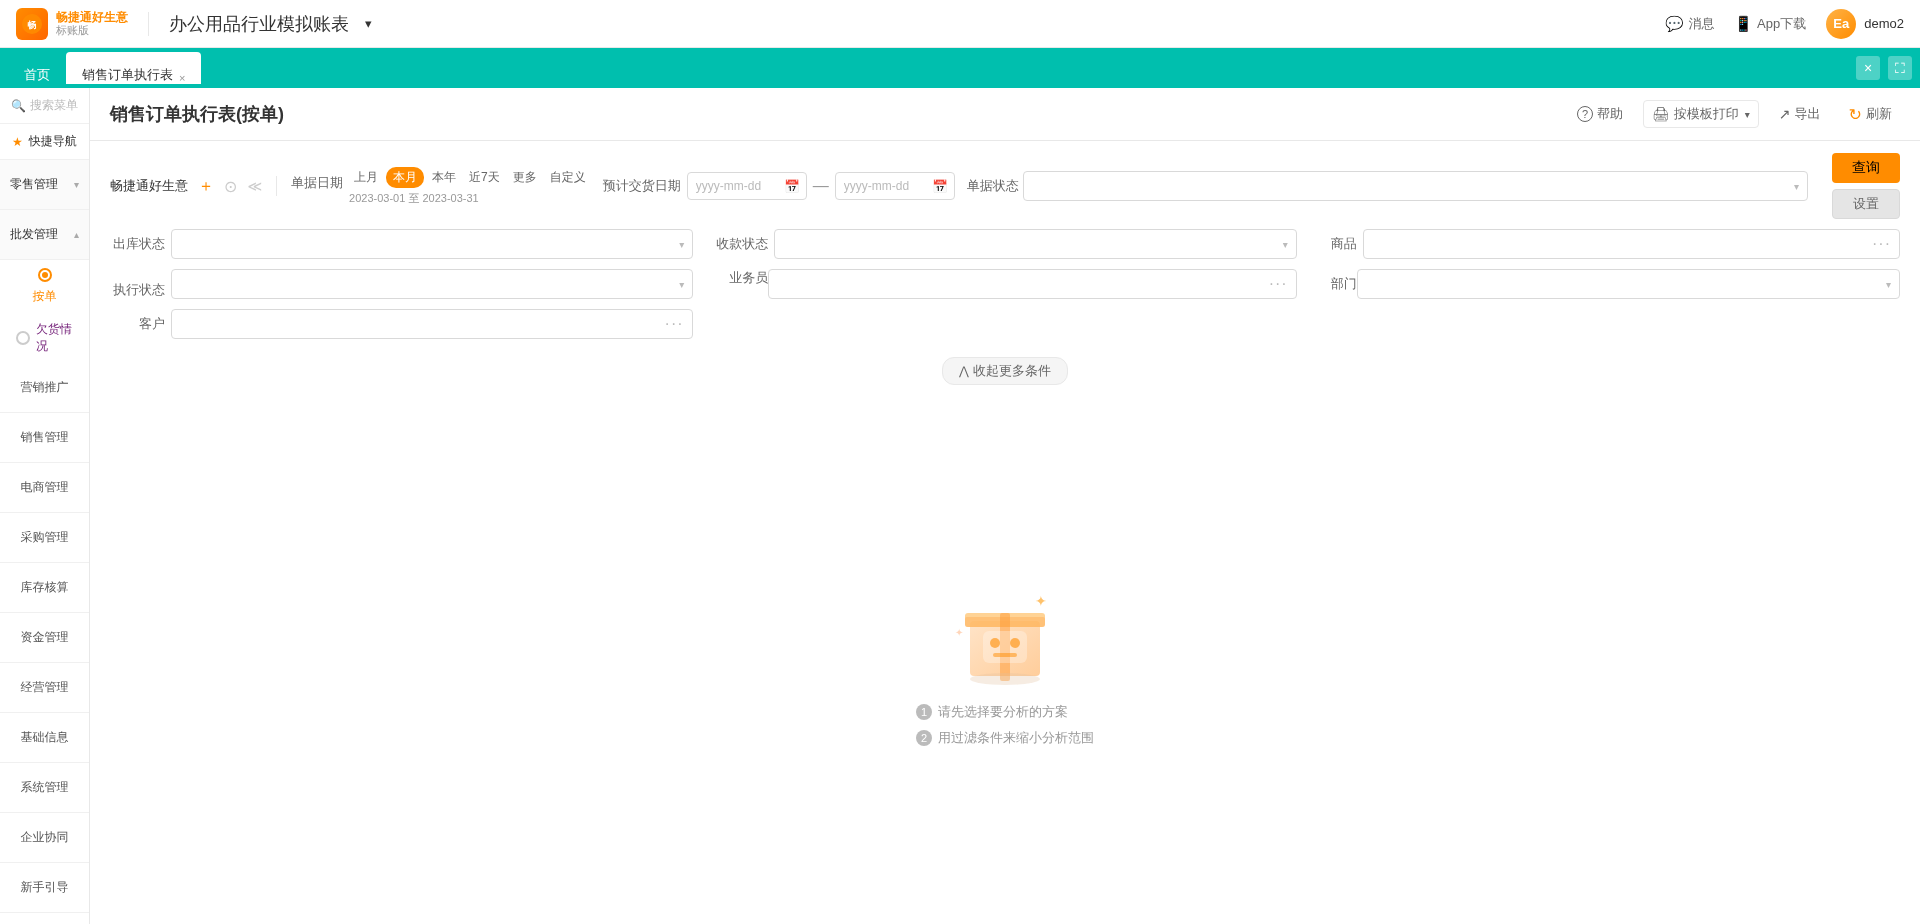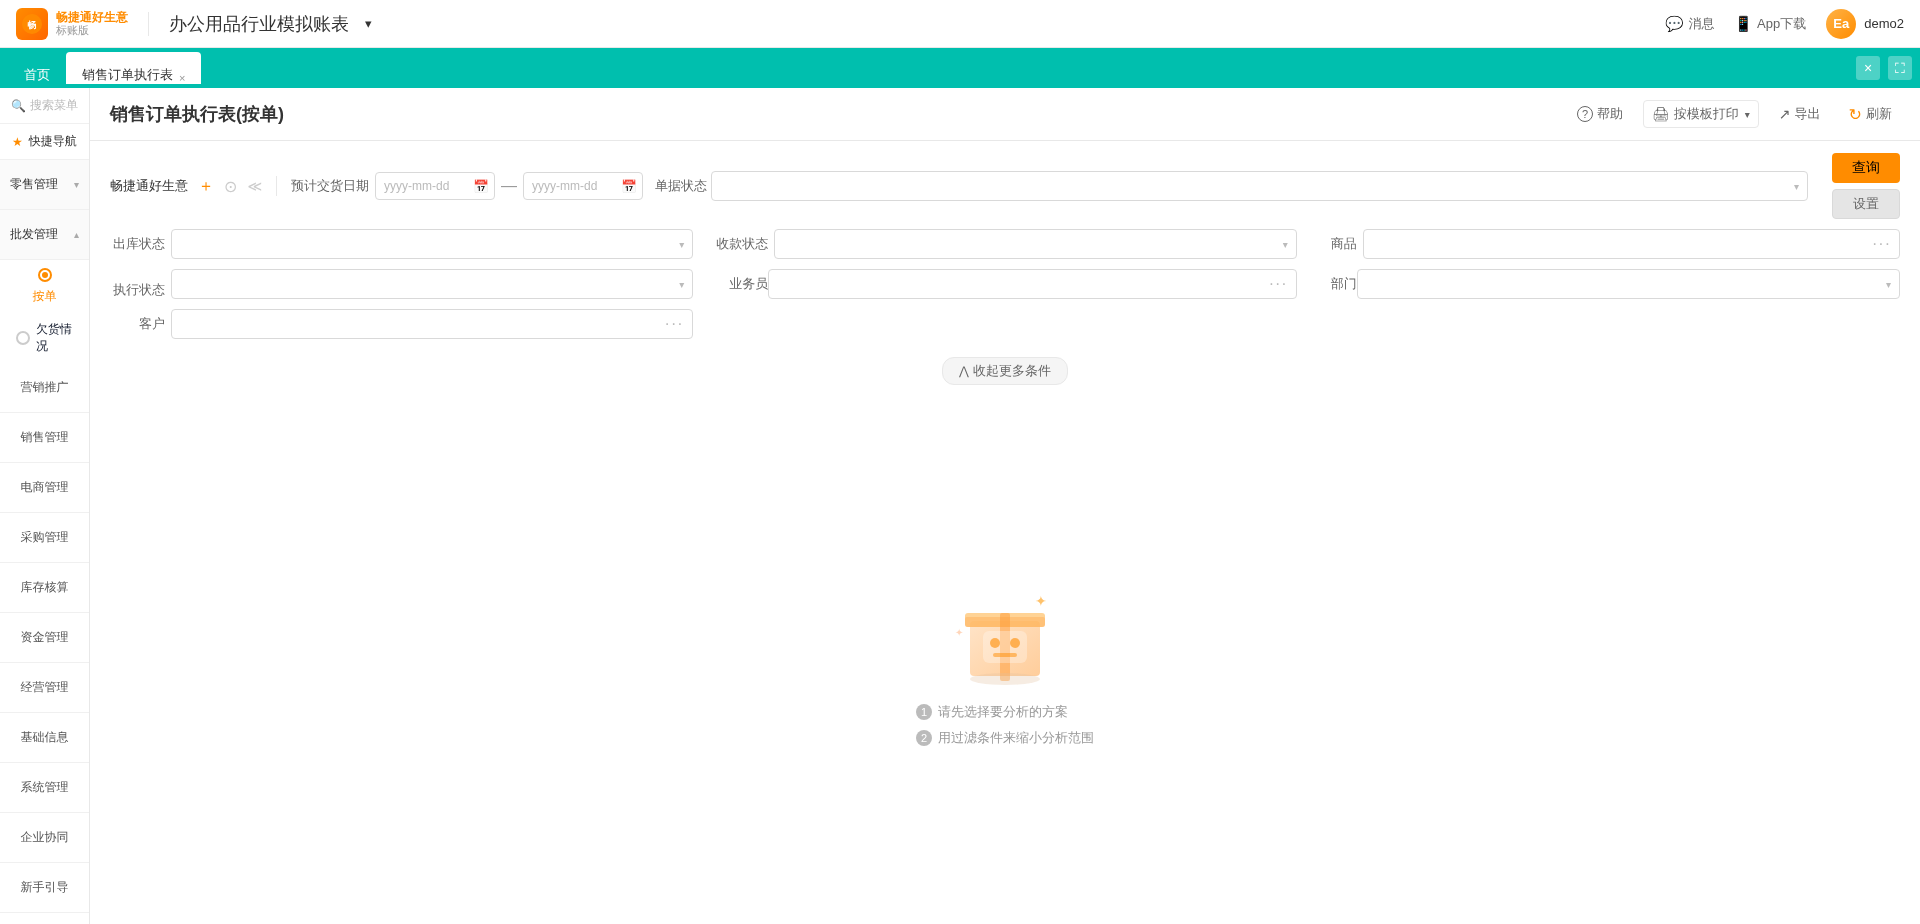--- a/index.html
+++ b/index.html
@@ -124,21 +124,21 @@
       color: #333;
       background: #fafafa;
       font-weight: 500;
     }
     .sidebar-sub-item {
       display: flex;
       align-items: center;
       justify-content: flex-start;
       padding: 8px 16px;
       font-size: 12px;
-      color: #0f172a;
+      color: #701a75;
       cursor: pointer;
       gap: 6px;
       width: 100%;
     }
     .sidebar-sub-item.active-sub { color: #ff8c00; flex-direction: column; }
 
     
     .content-area {
       flex: 1;
       display: flex;
@@ -451,20 +451,34 @@
 
       <div style="display:flex;align-items:center;gap:10px;margin-bottom:10px;padding:0 4px">
         <span style="font-size:13px;color:#333;font-weight:500">畅捷通好生意</span>
         <span class="icon-plus">＋</span>
         <span style="font-size:16px;color:#ccc;cursor:pointer">⊙</span>
         <span style="font-size:14px;color:#ccc;cursor:pointer">≪</span>
         <div style="width:1px;height:20px;background:#e8e8e8;margin:0 4px"></div>
 
         <div style="display:flex;align-items:center;flex:1;gap:12px">
 
+          <div style="display:flex;align-items:flex-start;gap:6px">
+            <span style="font-size:13px;color:#666;white-space:nowrap;padding-top:7px">单据日期</span>
+            <div>
+              <div style="display:flex;gap:3px;margin-bottom:3px">
+                <span style="font-size:12px;color:#666;cursor:pointer;padding:2px 5px">上月</span>
+                <span style="font-size:12px;background:#ff8c00;color:#fff;border-radius:10px;padding:2px 7px;cursor:pointer">本月</span>
+                <span style="font-size:12px;color:#666;cursor:pointer;padding:2px 5px">本年</span>
+                <span style="font-size:12px;color:#666;cursor:pointer;padding:2px 5px">近7天</span>
+                <span style="font-size:12px;color:#666;cursor:pointer;padding:2px 5px">更多</span>
+                <span style="font-size:12px;color:#666;cursor:pointer;padding:2px 5px">自定义</span>
+              </div>
+              <div style="font-size:11px;color:#999">2023-03-01 至 2023-03-31</div>
+            </div>
+          </div>
 
           <div style="display:flex;align-items:center;gap:6px">
             <span style="font-size:13px;color:#666;white-space:nowrap">预计交货日期</span>
             <div class="fdr-input">
               <input type="text" placeholder="yyyy-mm-dd" style="">
               <span class="fdr-cal">📅</span>
             </div>
             <span class="fdr-dash">—</span>
             <div class="fdr-input">
               <input type="text" placeholder="yyyy-mm-dd" style="">
@@ -511,21 +525,21 @@
       </div>
 
       <div style="display:flex;align-items:center;gap:20px;margin-bottom:10px;padding:0 4px">
         <div style="display:flex;align-items:flex-end;gap:6px;flex:1">
           <span style="font-size:13px;color:#666;white-space:nowrap;min-width:55px;text-align:right">执行状态</span>
           <div style="flex:1;height:30px;border:1px solid #d9d9d9;border-radius:4px;padding:0 8px;display:flex;align-items:center;justify-content:space-between;cursor:pointer;background:#fff">
             <span></span>
             <span style="font-size:10px;color:#bbb">▾</span>
           </div>
         </div>
-        <div style="display:flex;align-items:center;gap:0;flex:1">
+        <div style="display:flex;align-items:flex-start;gap:0;flex:1">
           <span style="font-size:13px;color:#666;white-space:nowrap;min-width:55px;text-align:right">业务员</span>
           <div style="flex:1;height:30px;border:1px solid #d9d9d9;border-radius:4px;padding:0 8px;display:flex;align-items:center;justify-content:flex-end;cursor:pointer;background:#fff">
             <span style="font-size:16px;color:#bbb;letter-spacing:1px">···</span>
           </div>
         </div>
         <div style="display:flex;align-items:center;flex:1">
           <span style="font-size:13px;color:#666;white-space:nowrap;min-width:40px;text-align:right">部门</span>
           <div style="flex:1;height:30px;border:1px solid #d9d9d9;border-radius:4px;padding:0 8px;display:flex;align-items:center;justify-content:space-between;cursor:pointer;background:#fff">
             <span></span>
             <span style="font-size:10px;color:#bbb">▾</span>

